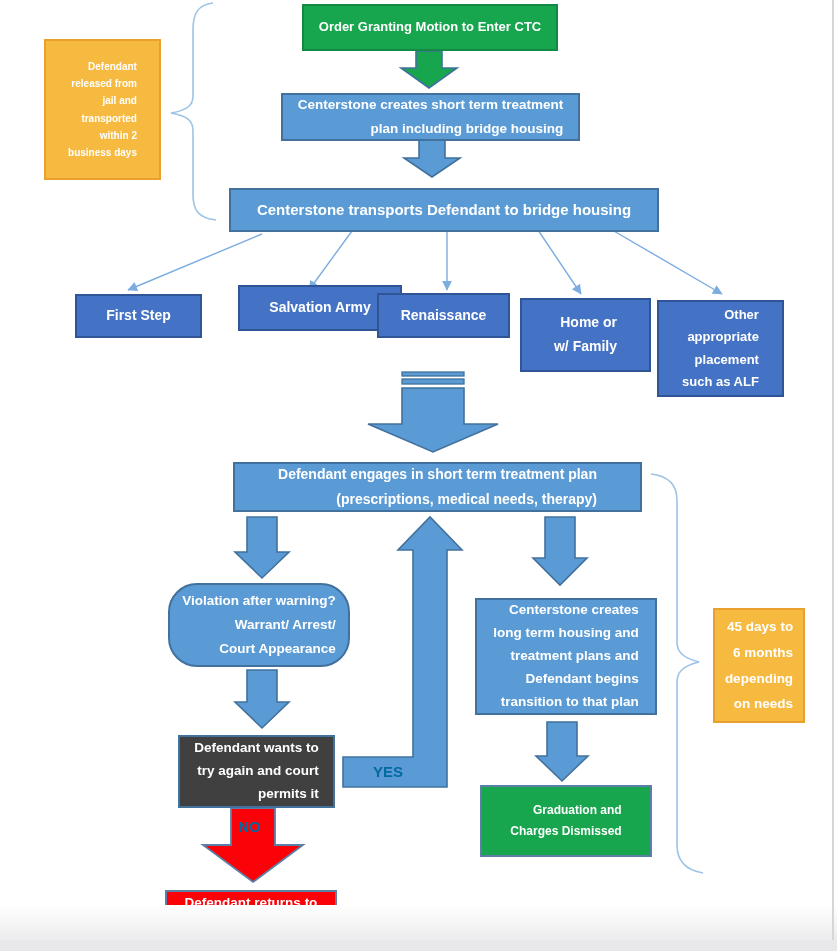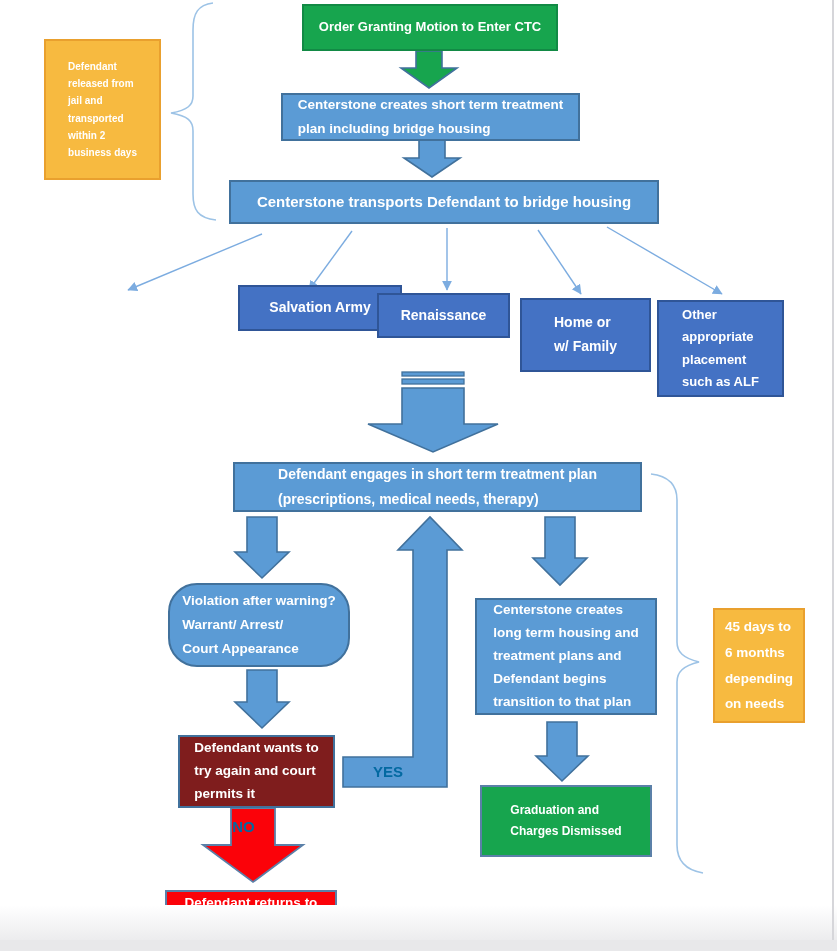--- a/index.html
+++ b/index.html
@@ -4,21 +4,21 @@
 <style>
   html,body{margin:0;padding:0;}
   body{
     width:837px;height:951px;position:relative;background:#ffffff;
     font-family:"Liberation Sans","DejaVu Sans",sans-serif;overflow:hidden;
   }
   .page{position:absolute;inset:0;}
   svg.overlay{position:absolute;left:0;top:0;width:837px;height:951px;}
   .node{
     position:absolute;display:flex;align-items:center;justify-content:center;
-    text-align:left;color:#ffffff;font-weight:bold;white-space:pre-line;
+    text-align:right;color:#ffffff;font-weight:bold;white-space:pre-line;
     box-sizing:border-box;border:2px solid transparent;line-height:1.7;
     padding:6px 4px;
   }
   .label{
     position:absolute;color:#0369a1;font-weight:bold;text-align:center;
     font-size:15px;
   }
   .fade-band{
     position:absolute;left:0;top:905px;width:837px;height:35px;
     background:linear-gradient(#ffffff, #ececee);
@@ -73,50 +73,51 @@
     <polygon stroke-width="1.6" points="343,757 413,757 413,550 398,550 430,517 462,550 447,550 447,787 343,787" fill="#5B9BD5" stroke="#41719C"></polygon>
 
     <polygon stroke-width="1.8" points="231,808 275,808 275,845 303,845 253,882 203,845 231,845" fill="#FB0209" stroke="#5B80A8"></polygon>
   </svg>
 
   <div class="node" style="left: 302px; top: 4px; width: 256px; height: 47px; font-size: 13px; line-height: 1.3; background: rgb(23, 165, 78); border-color: rgb(18, 138, 69);">Order Granting Motion to Enter CTC</div>
 
   <div class="node" style="left: 281px; top: 93px; width: 299px; height: 48px; font-size: 13.5px; line-height: 1.75; background: rgb(91, 155, 213); border-color: rgb(65, 113, 156);">Centerstone creates short term treatment
 plan including bridge housing</div>
 
-  <div class="node" style="left: 229px; top: 180px; width: 430px; height: 44px; font-size: 15px; line-height: 1.3; background: rgb(91, 155, 213); border-color: rgb(65, 113, 156);">Centerstone transports Defendant to bridge housing</div>
+  <div class="node" style="left: 229px; top: 188px; width: 430px; height: 44px; font-size: 15px; line-height: 1.3; background: rgb(91, 155, 213); border-color: rgb(65, 113, 156);">Centerstone transports Defendant to bridge housing</div>
 
   <div class="node" style="left: 44px; top: 39px; width: 117px; height: 141px; font-size: 10px; line-height: 1.72; background: rgb(247, 186, 64); border-color: rgb(233, 160, 46);">Defendant
 released from
 jail and
 transported
 within 2
 business days</div>
 
+  <div class="node" style="left: 75px; top: 294px; width: 127px; height: 44px; font-size: 14px; background: rgb(68, 114, 196); border-color: rgb(47, 85, 151);">First Step</div>
 
   <div class="node" style="left: 207px; top: 285px; width: 164px; height: 46px; font-size: 14px; background: rgb(68, 114, 196); border-color: rgb(47, 85, 151); margin-left: 31px;">Salvation Army</div>
 
   <div class="node" style="left: 520px; top: 298px; width: 131px; height: 74px; font-size: 14px; line-height: 1.7; background: rgb(68, 114, 196); border-color: rgb(47, 85, 151);">Home or
 w/ Family</div>
 
   <div class="node" style="left: 377px; top: 293px; width: 133px; height: 45px; font-size: 14px; background: rgb(68, 114, 196); border-color: rgb(47, 85, 151);">Renaissance</div>
 
   <div class="node" style="left: 657px; top: 300px; width: 127px; height: 97px; font-size: 13px; line-height: 1.72; background: rgb(68, 114, 196); border-color: rgb(47, 85, 151);">Other
 appropriate
 placement
 such as ALF</div>
 
   <div class="node" style="left: 233px; top: 462px; width: 409px; height: 50px; font-size: 14px; line-height: 1.8; background: rgb(91, 155, 213); border-color: rgb(65, 113, 156);">Defendant engages in short term treatment plan
 (prescriptions, medical needs, therapy)</div>
 
   <div class="node" style="left: 168px; top: 583px; width: 182px; height: 84px; font-size: 13.5px; line-height: 1.8; background: rgb(91, 155, 213); border-color: rgb(65, 113, 156); border-radius: 29px;">Violation after warning?
 Warrant/ Arrest/
 Court Appearance</div>
 
-  <div class="node" style="left: 178px; top: 735px; width: 157px; height: 73px; font-size: 13.5px; line-height: 1.7; background: #7f1d1d; border-color: rgb(65, 113, 156);">Defendant wants to
+  <div class="node" style="left: 178px; top: 735px; width: 157px; height: 73px; font-size: 13.5px; line-height: 1.7; background: #404040; border-color: rgb(65, 113, 156);">Defendant wants to
 try again and court
 permits it</div>
 
   <div class="node" style="left: 475px; top: 598px; width: 182px; height: 117px; font-size: 13.5px; line-height: 1.7; background: rgb(91, 155, 213); border-color: rgb(65, 113, 156);">Centerstone creates
 long term housing and
 treatment plans and
 Defendant begins
 transition to that plan</div>
 
   <div class="node" style="left: 480px; top: 785px; width: 172px; height: 72px; font-size: 12px; line-height: 1.75; background: rgb(23, 165, 78); border-color: rgb(91, 128, 168);">Graduation and
@@ -125,18 +126,18 @@
   <div class="node" style="left: 713px; top: 608px; width: 92px; height: 115px; font-size: 13.5px; line-height: 1.9; background: rgb(247, 186, 64); border-color: rgb(233, 160, 46);">45 days to
 6 months
 depending
 on needs</div>
 
   <div class="node" style="left: 165px; top: 890px; width: 172px; height: 48px; font-size: 13.5px; line-height: 1.65; background: rgb(251, 2, 9); border-color: rgb(91, 128, 168);">Defendant returns to
 the regular docket</div>
 
   <div class="label" style="left:360px;top:763px;width:56px;">YES</div>
 
-  <div class="label" style="left:217px;top:818px;width:53px;">NO</div>
+  <div class="label" style="left:223px;top:818px;width:53px;">NO</div>
 
   <div class="fade-band"></div>
   <div class="bottom-bar"></div>
   <div class="edge-line"></div>
 </div>
 
 </body></html>

